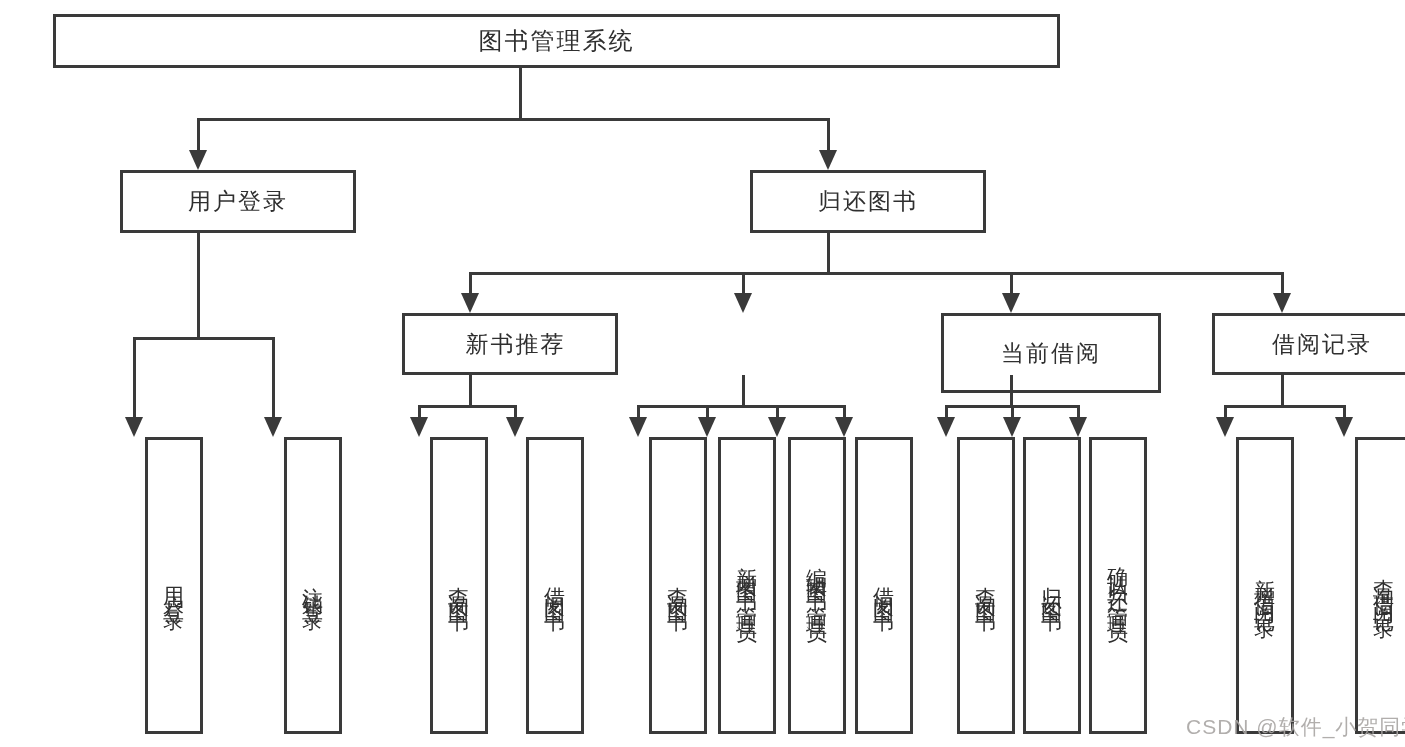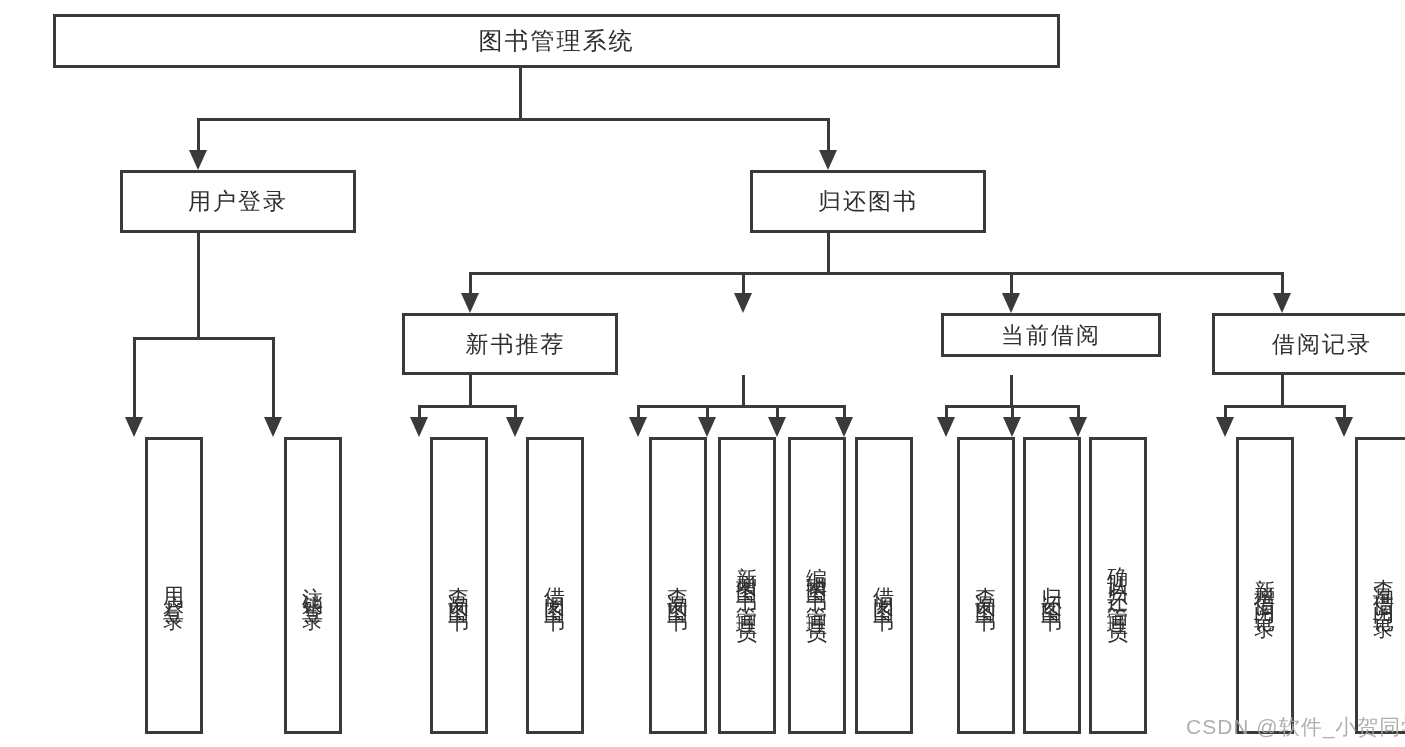--- a/index.html
+++ b/index.html
@@ -108,21 +108,21 @@
   <div class="line" style="left:742px; top:272px; width:3px; height:23px;"></div>
   <div class="arrow" style="left:734px; top:293px;"></div>
   <div class="line" style="left:1010px; top:272px; width:3px; height:23px;"></div>
   <div class="arrow" style="left:1002px; top:293px;"></div>
   <div class="line" style="left:1281px; top:272px; width:3px; height:23px;"></div>
   <div class="arrow" style="left:1273px; top:293px;"></div>
 
   <div class="box hbox" style="left:362px; top:313px; width:216px; height:62px;padding-left:11px;">
     <span>新书推荐</span>
   </div>
-  <div class="box hbox" style="left:901px; top:313px; width:220px; height:44px;">
+  <div class="box hbox" style="left:901px; top:313px; width:220px; height:80px;">
     <span>当前借阅</span>
   </div>
   <div class="box hbox" style="left:1172px; top:313px; width:220px; height:62px;">
     <span>借阅记录</span>
   </div>
 
   <div class="line" style="left:469px; top:375px; width:3px; height:30px;"></div>
   <div class="line" style="left:419px; top:405px; width:97px; height:3px;"></div>
   <div class="line" style="left:418px; top:405px; width:3px; height:14px;"></div>
   <div class="arrow" style="left:410px; top:417px;"></div>

